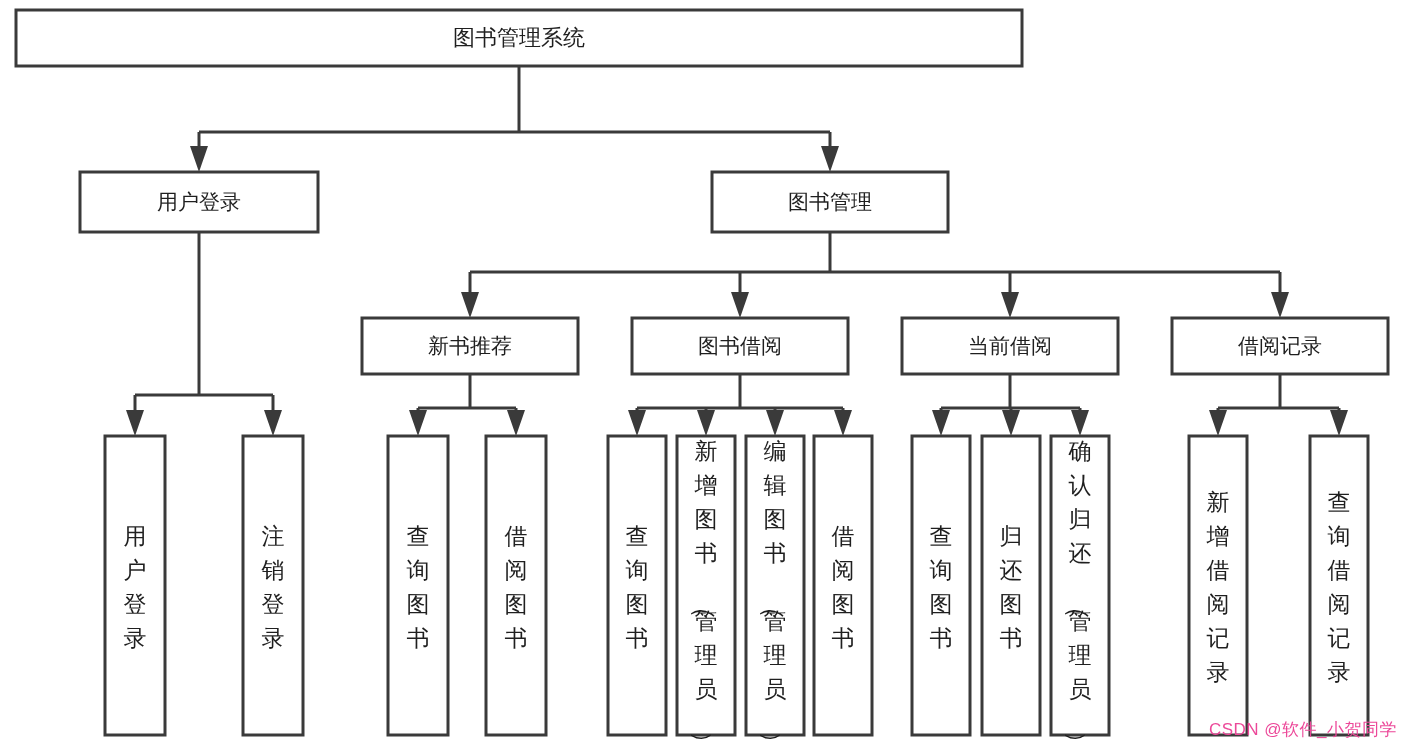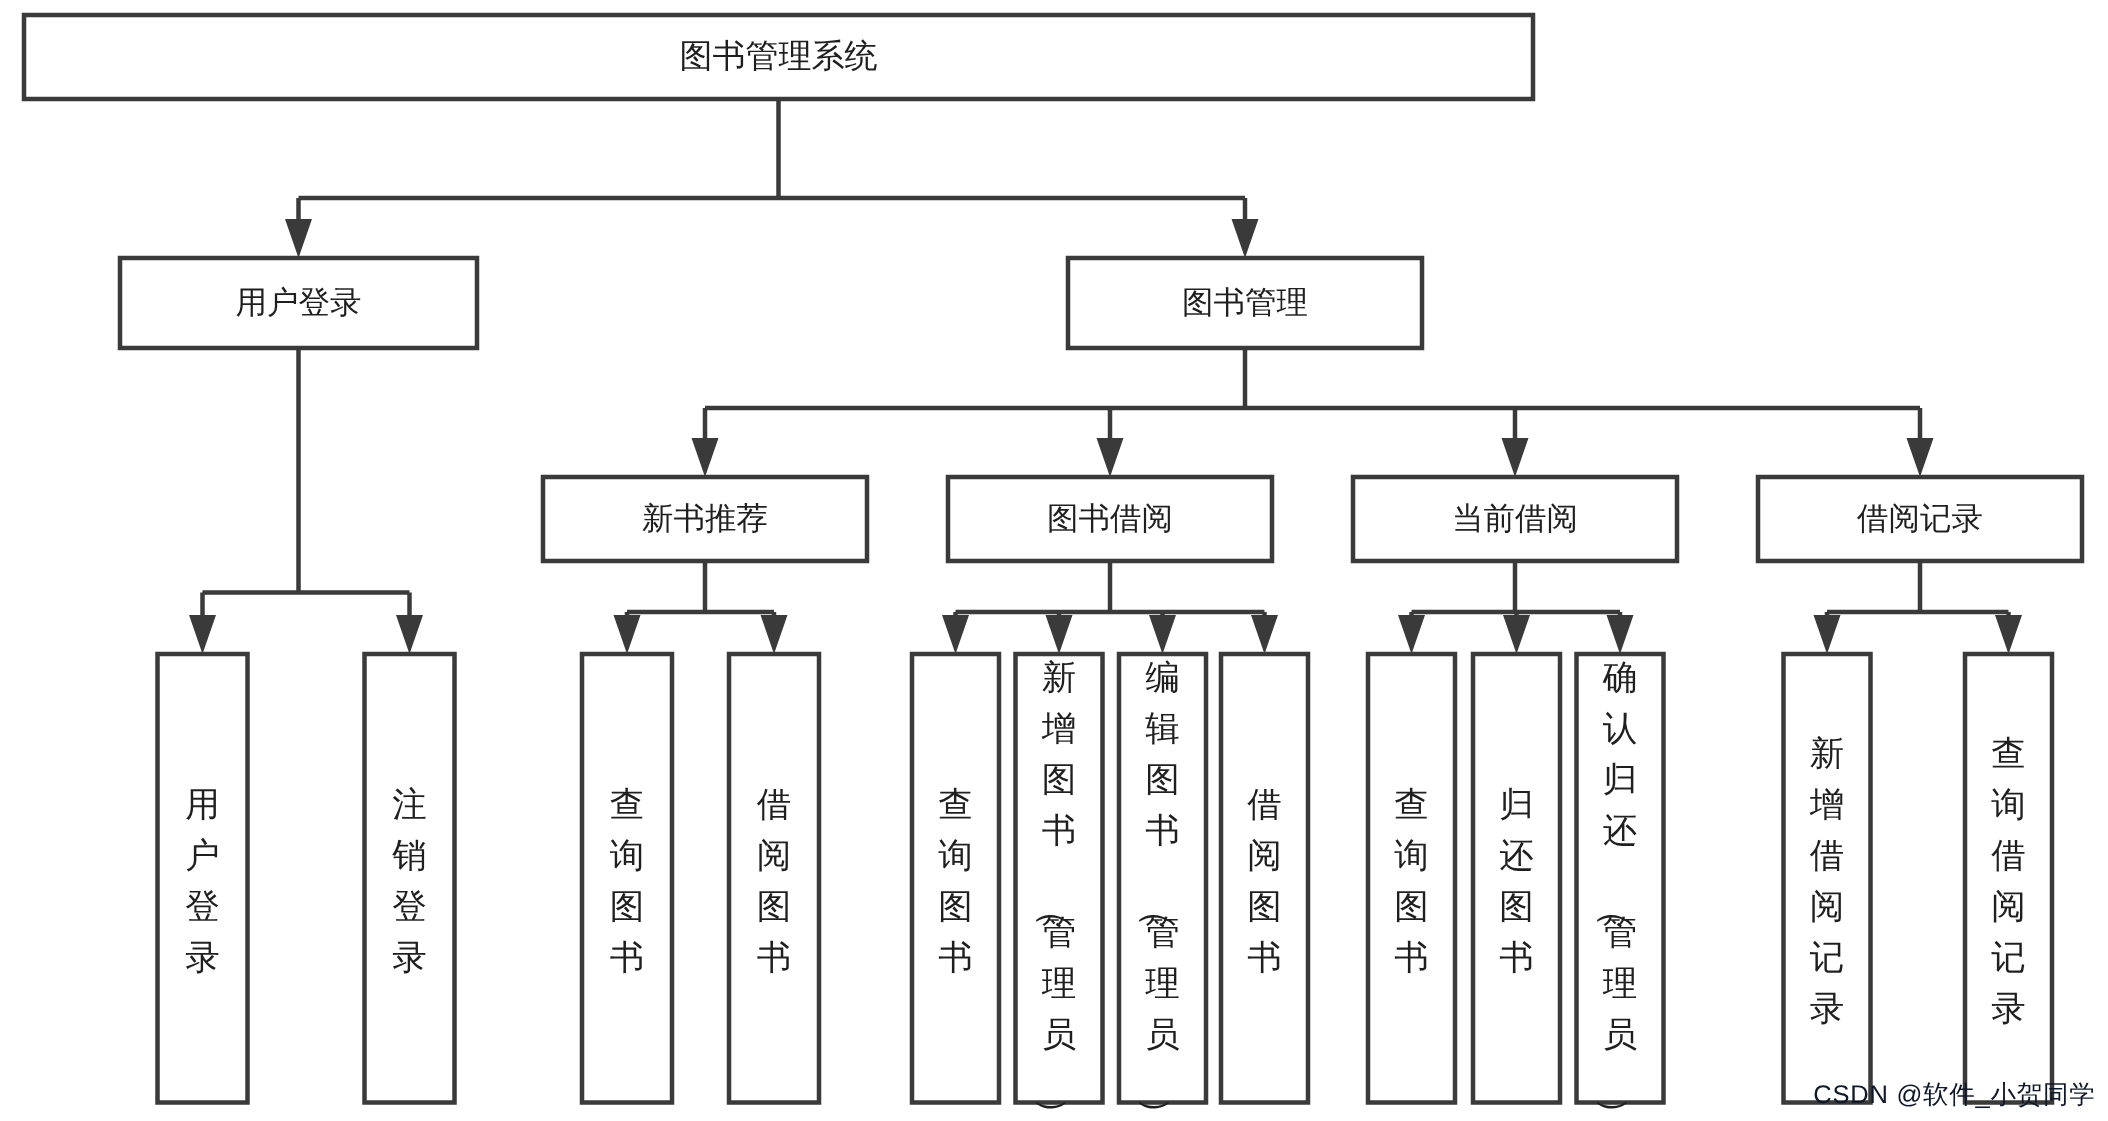--- a/index.html
+++ b/index.html
@@ -54,21 +54,21 @@
   }
   .node-label-title {
     font-size: 22px;
   }
   .watermark {
     position: absolute;
     right: 8px;
     bottom: 6px;
     font-family: "Liberation Sans", "DejaVu Sans", sans-serif;
     font-size: 17px;
-    color: #0f172a;
+    color: #ec4899;
     letter-spacing: 0.5px;
     white-space: nowrap;
     pointer-events: none;
   }
 </style>
 </head>
 <body>
 
 <div id="diagram-root">
   <svg class="diagram" viewBox="0 0 1405 747" xmlns="http://www.w3.org/2000/svg">

